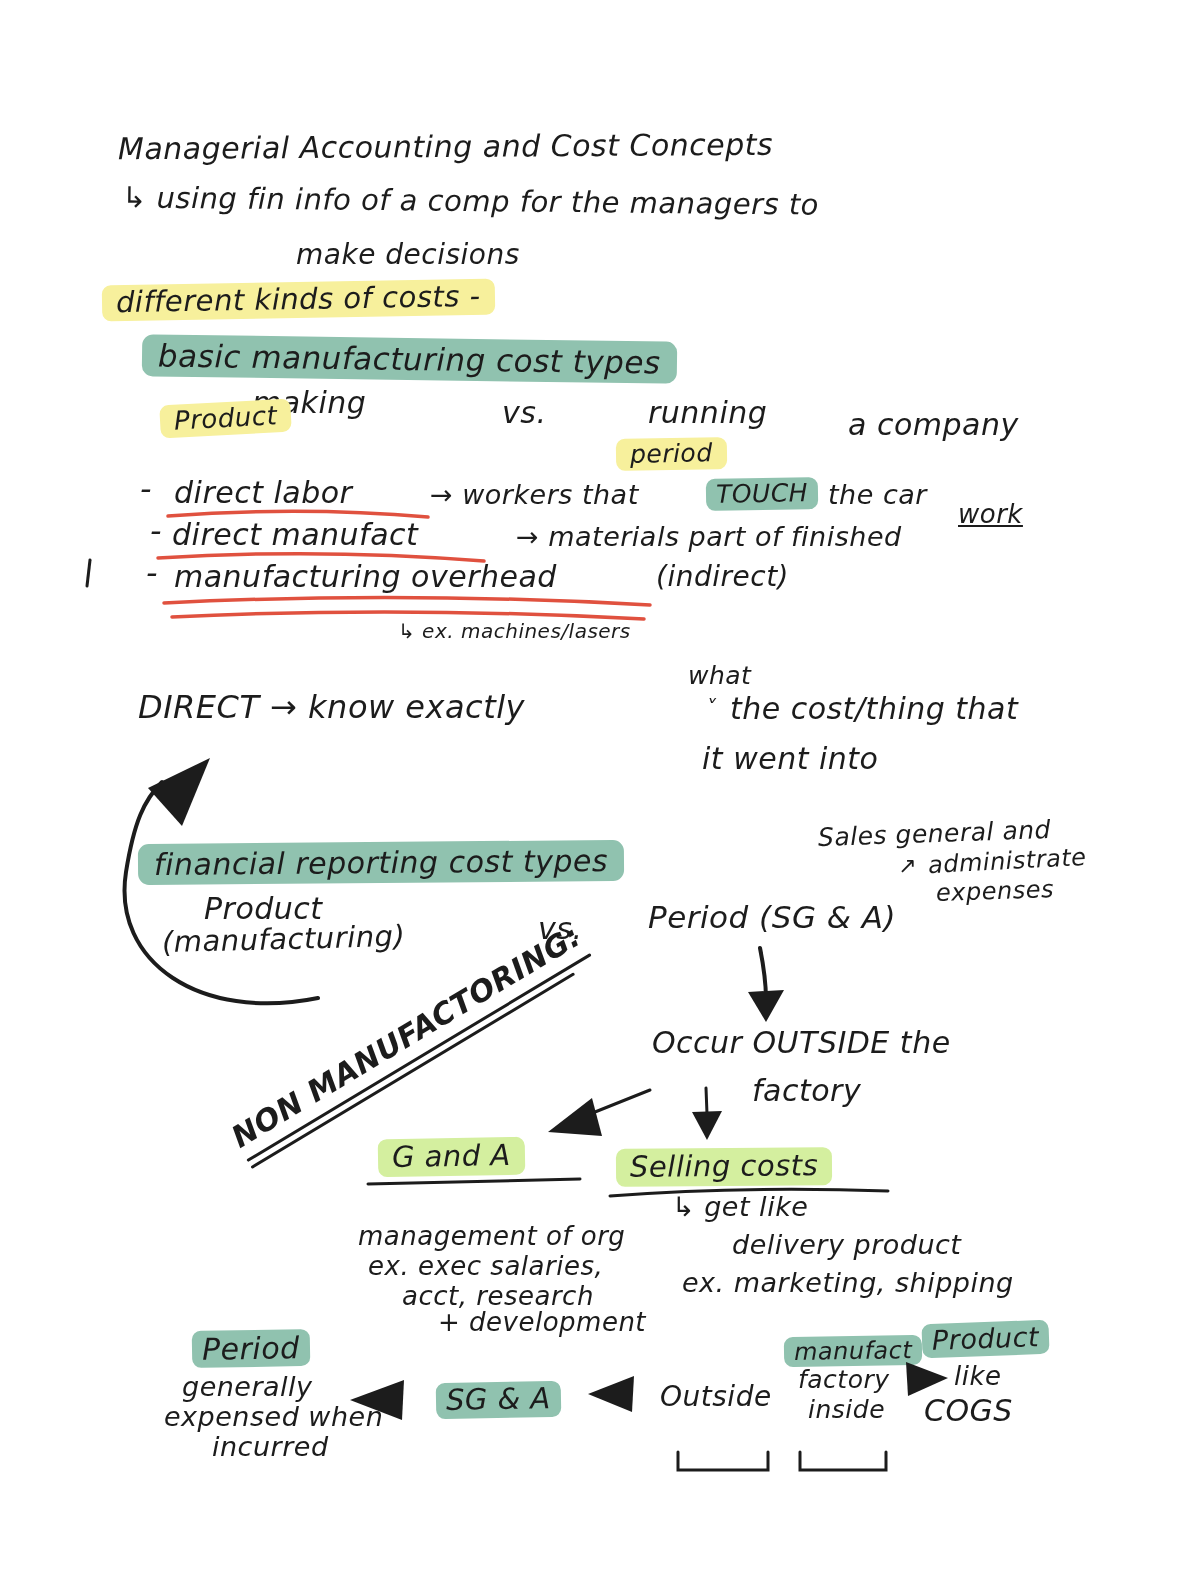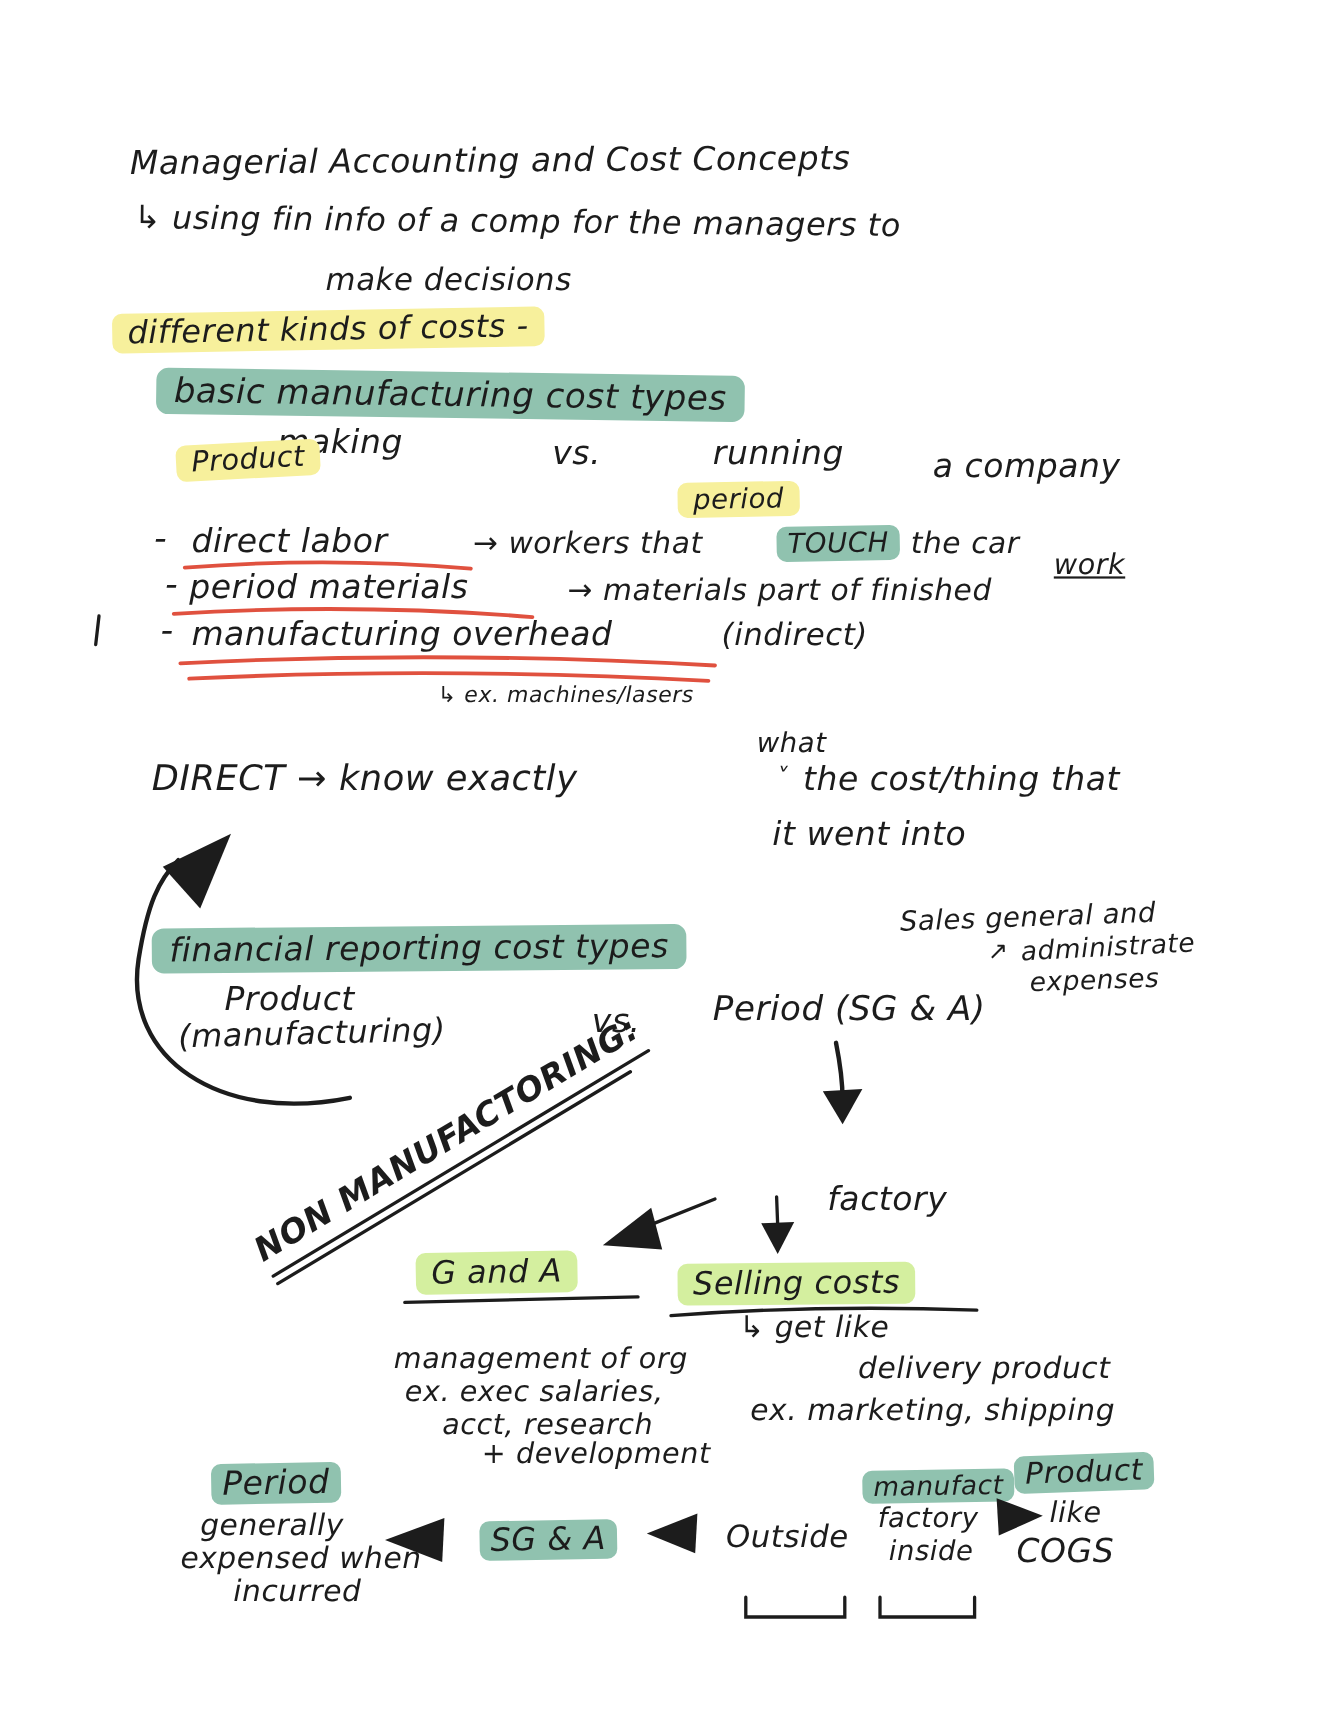--- a/index.html
+++ b/index.html
@@ -57,21 +57,21 @@
   <span class="hw hl-yellow" style="left:616px;top:438px;font-size:25px;transform:rotate(-1deg);">period</span>
 
   <span class="hw" style="left:140px;top:472px;font-size:32px;">-</span>
   <span class="hw" style="left:174px;top:476px;font-size:30px;">direct labor</span>
   <span class="hw" style="left:430px;top:480px;font-size:27px;">→ workers that</span>
   <span class="hw hl-teal-sm" style="left:706px;top:478px;font-size:25px;transform:rotate(-1deg);">TOUCH</span>
   <span class="hw" style="left:828px;top:480px;font-size:27px;">the car</span>
   <span class="hw" style="left:958px;top:500px;font-size:26px;text-decoration:underline;">work</span>
 
   <span class="hw" style="left:150px;top:514px;font-size:32px;">-</span>
-  <span class="hw" style="left:172px;top:518px;font-size:30px;">period materials</span>
+  <span class="hw" style="left:172px;top:518px;font-size:30px;">direct manufact</span>
   <span class="hw" style="left:516px;top:522px;font-size:27px;">→ materials part of finished</span>
 
   <span class="hw" style="left:146px;top:556px;font-size:32px;">-</span>
   <span class="hw" style="left:174px;top:560px;font-size:30px;">manufacturing overhead</span>
   <span class="hw" style="left:656px;top:562px;font-size:28px;">(indirect)</span>
   <span class="hw" style="left:398px;top:620px;font-size:20px;">↳ ex. machines/lasers</span>
 
   <span class="hw" style="left:138px;top:690px;font-size:32px;">DIRECT → know exactly</span>
   <span class="hw" style="left:688px;top:662px;font-size:25px;">what</span>
   <span class="hw" style="left:704px;top:696px;font-size:22px;">˅</span>
@@ -88,31 +88,32 @@
   <span class="hw" style="left:162px;top:924px;font-size:29px;transform:rotate(-1.5deg);">(manufacturing)</span>
   <span class="hw" style="left:538px;top:912px;font-size:30px;">vs.</span>
   <span class="hw" style="left:648px;top:900px;font-size:31px;">Period (SG &amp; A)</span>
 
   <div class="hw nonmfg" style="left:252px;top:1118px;font-size:30px;transform:rotate(-31deg);transform-origin:left bottom;">
     <span>NON MANUFACTORING:</span>
     <div class="ul"></div>
     <div class="ul ul2"></div>
   </div>
 
+  <span class="hw" style="left:652px;top:1026px;font-size:30px;">Occur OUTSIDE the</span>
   <span class="hw" style="left:752px;top:1074px;font-size:30px;">factory</span>
 
   <span class="hw hl-green" style="left:378px;top:1138px;font-size:29px;transform:rotate(-1deg);">G and A</span>
   <span class="hw" style="left:358px;top:1222px;font-size:26px;">management of org</span>
   <span class="hw" style="left:368px;top:1252px;font-size:26px;">ex. exec salaries,</span>
   <span class="hw" style="left:402px;top:1282px;font-size:26px;">acct, research</span>
   <span class="hw" style="left:438px;top:1308px;font-size:26px;">+ development</span>
 
   <span class="hw hl-green" style="left:616px;top:1148px;font-size:29px;transform:rotate(-0.5deg);">Selling costs</span>
   <span class="hw" style="left:672px;top:1192px;font-size:27px;">↳ get like</span>
-  <span class="hw" style="left:732px;top:1230px;font-size:27px;margin-left:48px;">delivery product</span>
+  <span class="hw" style="left:732px;top:1230px;font-size:27px;">delivery product</span>
   <span class="hw" style="left:682px;top:1268px;font-size:27px;">ex. marketing, shipping</span>
 
   <span class="hw hl-teal-sm" style="left:192px;top:1330px;font-size:30px;transform:rotate(-1deg);">Period</span>
   <span class="hw" style="left:182px;top:1372px;font-size:27px;">generally</span>
   <span class="hw" style="left:164px;top:1402px;font-size:27px;">expensed when</span>
   <span class="hw" style="left:212px;top:1432px;font-size:27px;">incurred</span>
   <span class="hw hl-teal-sm" style="left:436px;top:1382px;font-size:29px;transform:rotate(-1deg);">SG &amp; A</span>
   <span class="hw" style="left:660px;top:1382px;font-size:28px;">Outside</span>
   <span class="hw hl-teal-sm" style="left:784px;top:1336px;font-size:24px;transform:rotate(-1deg);">manufact</span>
   <span class="hw" style="left:798px;top:1366px;font-size:25px;">factory</span>

